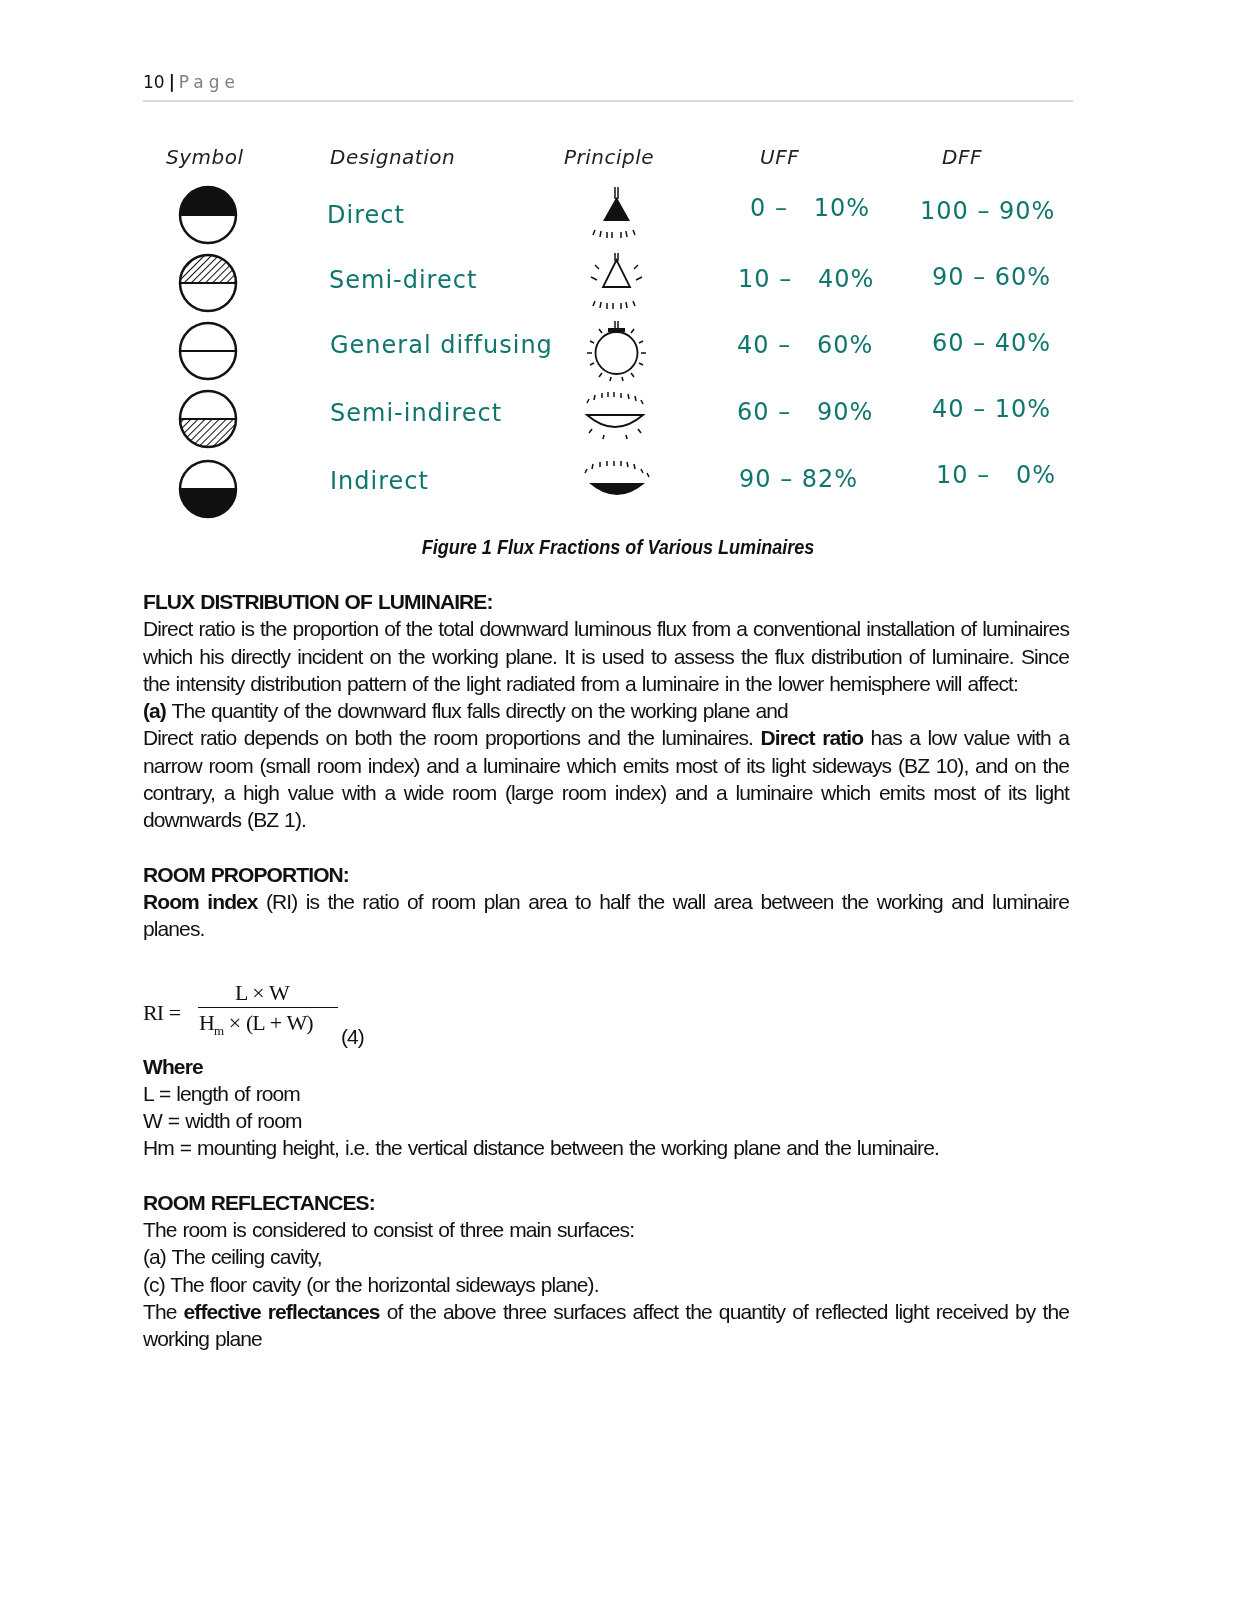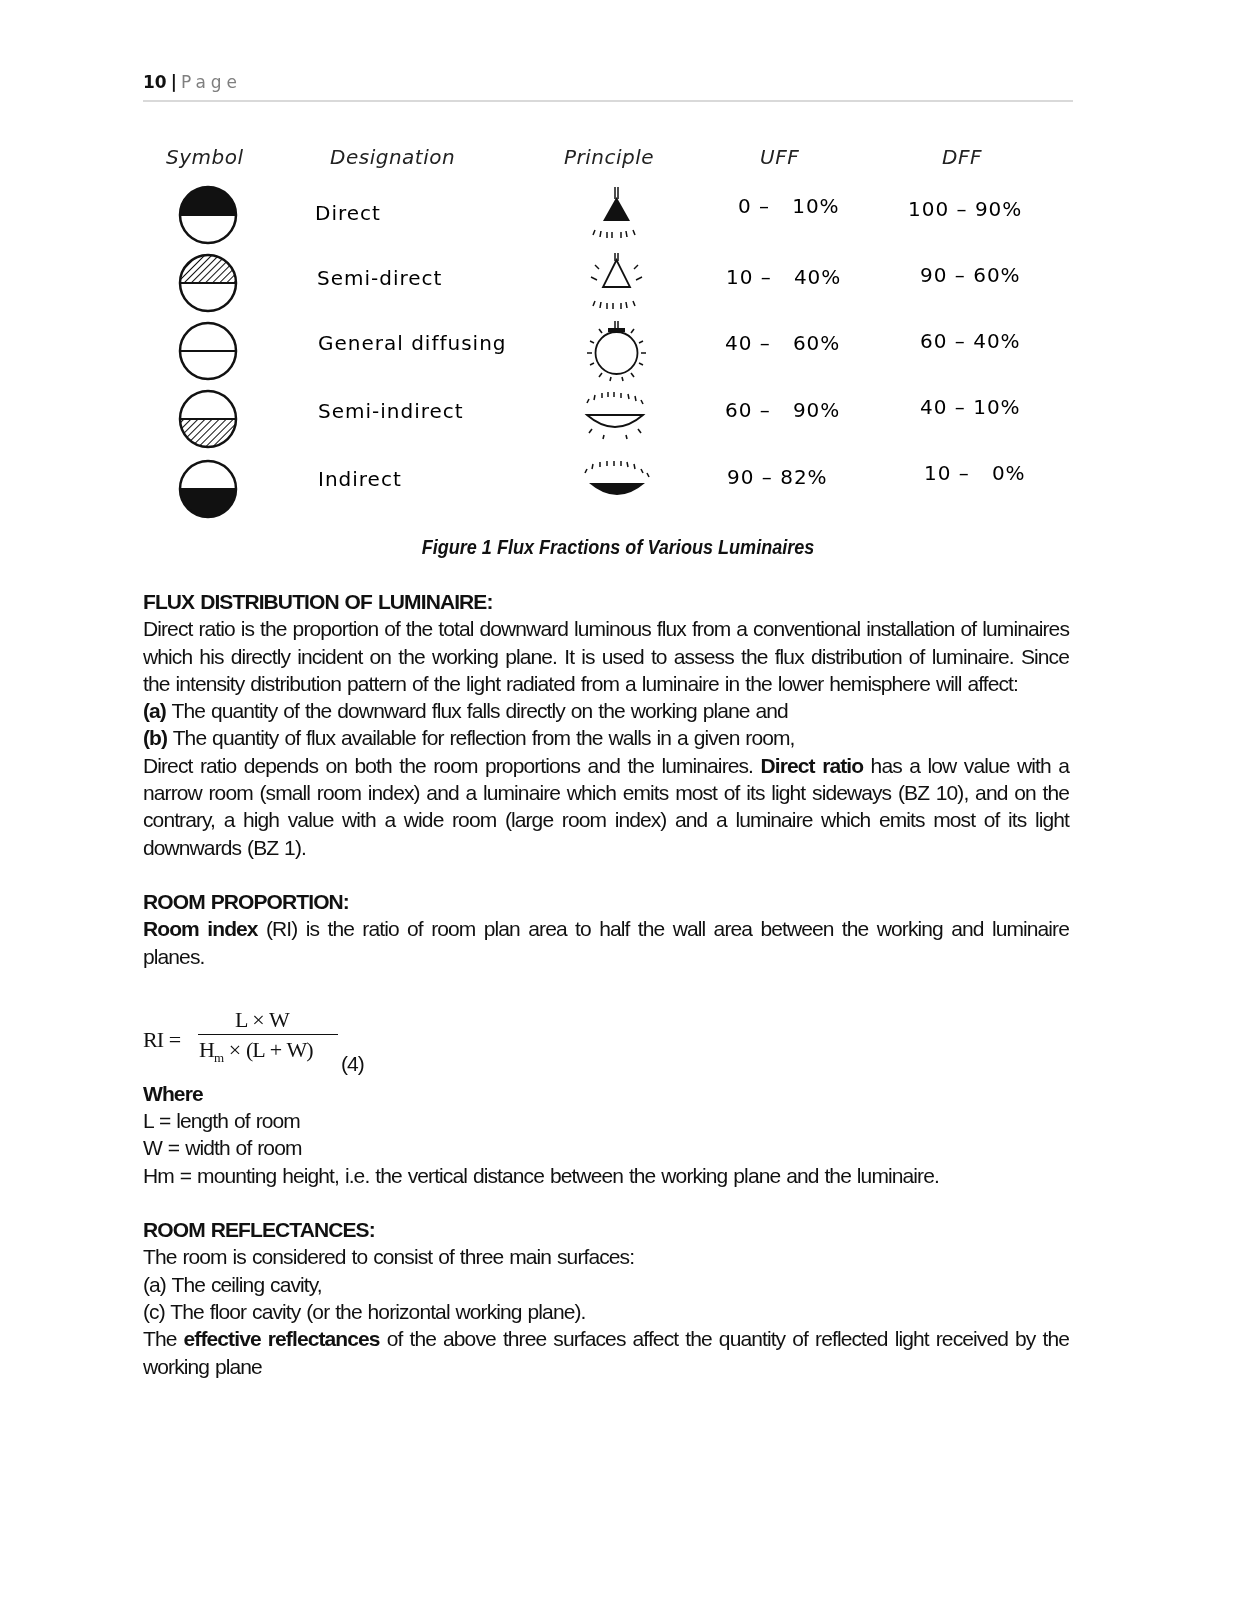--- a/index.html
+++ b/index.html
@@ -1,24 +1,24 @@
 <!DOCTYPE html>
 <html><head>
 <meta charset="utf-8">
 <style>
   html, body { margin:0; padding:0; background:#ffffff; }
   body { width:1236px; height:1600px; position:relative; overflow:hidden; color:#111; }
   .page-header { position:absolute; left:143px; top:72px; width:930px; height:28px; border-bottom:2px solid #d9d9d9; font-family:"DejaVu Sans", sans-serif; font-size:17px; }
-  .page-header .num { font-weight:bold; }
+  .page-header .num { font-weight:normal; }
   .page-header .bar { font-weight:bold; margin:0 4px 0 4px; }
   .page-header .lbl { color:#7f7f7f; letter-spacing:5px; }
 
   .fig { position:absolute; left:140px; top:135px; width:940px; height:400px; font-family:"DejaVu Sans", sans-serif; }
   .hdr { position:absolute; top:10px; font-style:italic; font-size:20px; color:#222; letter-spacing:0.5px;text-align:right; }
-  .row-text { position:absolute; font-size:20px; color:#000000; letter-spacing:1px; white-space:pre; }
+  .row-text { position:absolute; font-size:24px; color:#0f766e; letter-spacing:1px; white-space:pre;margin-left:12px; }
   .sym { position:absolute; left:38px; width:60px; height:60px; }
   .prin { position:absolute; left:437px; width:80px; height:62px; }
 
   .caption { position:absolute; left:0; width:1236px; top:535px; text-align:center; font-family:"Liberation Sans", sans-serif; font-style:italic; font-weight:bold; font-size:21px; transform:scaleX(0.86); }
 
   .body { position:absolute; left:143px; top:588px; width:926px; font-family:"Liberation Sans", sans-serif; font-size:21px; line-height:27.3px; color:#111; }
   .body p { margin:0; text-align:justify; }
   .body h2 { margin:0; font-size:21px; font-weight:bold; }
   .narrow { letter-spacing:-0.9px; word-spacing:1px; }
   .gap { height:27px; }
@@ -183,21 +183,20 @@
   <div class="row-text" style="left:587px; top:330px;">90 – 82%</div>
   <div class="row-text" style="left:784px; top:326px;">10 –   0%</div>
 </div>
 
 <div class="caption">Figure 1 Flux Fractions of Various Luminaires</div>
 
 <div class="body narrow">
   <h2>FLUX DISTRIBUTION OF LUMINAIRE:</h2>
   <p>Direct ratio is the proportion of the total downward luminous flux from a conventional installation of luminaires which his directly incident on the working plane. It is used to assess the flux distribution of luminaire. Since the intensity distribution pattern of the light radiated from a luminaire in the lower hemisphere will affect:</p>
   <div><b>(a)</b><span> The quantity of the downward flux falls directly on the working plane and</span></div>
-  <div><b>(b)</b><span> The quantity of flux available for reflection from the walls in a given room,</span></div>
   <p><span>Direct ratio depends on both the room proportions and the luminaires. </span><b>Direct ratio</b><span> has a low value with a narrow room (small room index) and a luminaire which emits most of its light sideways (BZ 10), and on the contrary, a high value with a wide room (large room index) and a luminaire which emits most of its light downwards (BZ 1).</span></p>
 
   <div class="gap"></div>
 
   <h2>ROOM PROPORTION:</h2>
   <p><b>Room index</b><span> (RI) is the ratio of room plan area to half the wall area between the working and luminaire planes.</span></p>
   <div class="formula">
     <span class="lhs">RI =</span>
     <span class="num">L × W</span>
     <span class="line"></span>
@@ -207,15 +206,15 @@
   <div style="font-weight:bold">Where</div>
   <div>L = length of room</div>
   <div>W = width of room</div>
   <div>Hm = mounting height, i.e. the vertical distance between the working plane and the luminaire.</div>
 
   <div class="gap"></div>
 
   <h2>ROOM REFLECTANCES:</h2>
   <div>The room is considered to consist of three main surfaces:</div>
   <div>(a) The ceiling cavity,</div>
-  <div>(c) The floor cavity (or the horizontal working plane).</div>
+  <div>(c) The floor cavity (or the horizontal sideways plane).</div>
   <p><span>The </span><b>effective reflectances</b><span> of the above three surfaces affect the quantity of reflected light received by the working plane</span></p>
 </div>
 
 </body></html>

